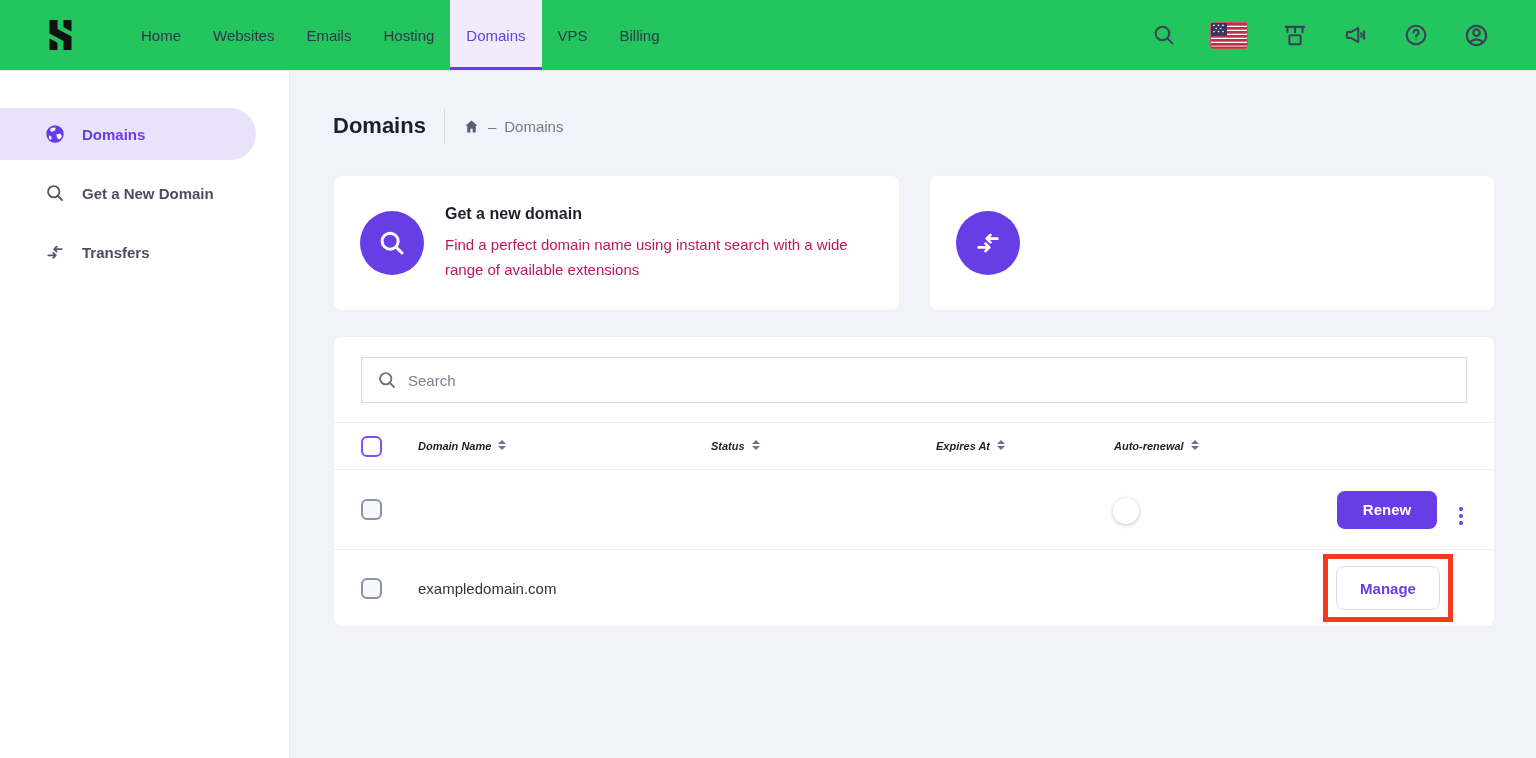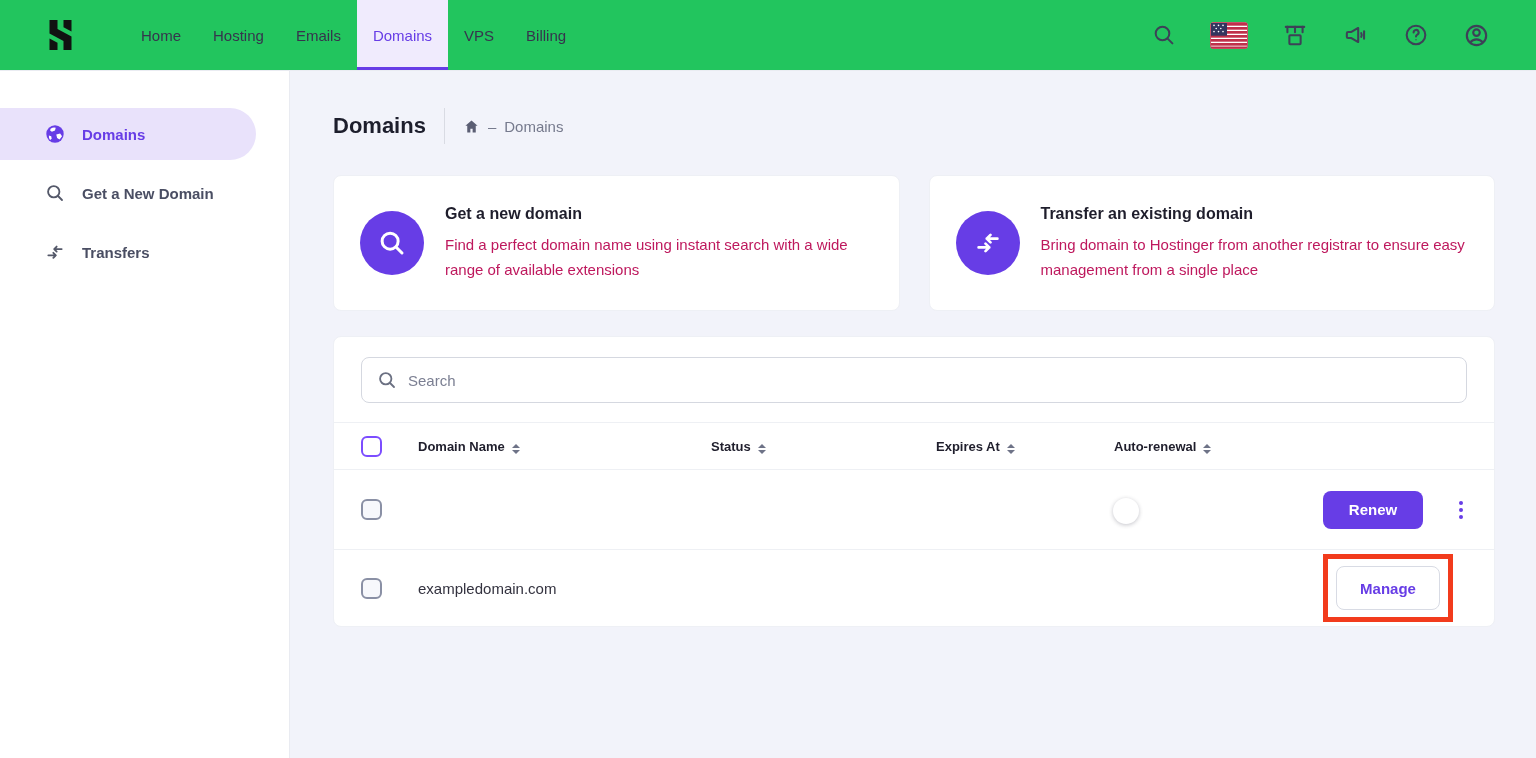--- a/index.html
+++ b/index.html
@@ -33,42 +33,42 @@
 
   
   .cards { display:flex; gap:29px; margin-bottom:25px; }
   .card { flex:1; background:#fff; border:1px solid #eef0f5; border-radius:8px; height:136px; display:flex; align-items:center; padding:0 26px; cursor:pointer; }
   .card-circle { width:64px; height:64px; border-radius:50%; background:#673de6; display:flex; align-items:center; justify-content:center; flex:none; margin-right:21px; }
   .card-title { font-size:16px; font-weight:700; color:#1f1e2c; margin-bottom:9px; }
   .card-desc { font-size:15px; color:#be185d; line-height:25px; max-width:430px; }
 
   
   .table-card { background:#fff; border:1px solid #eef0f5; border-radius:8px; padding-top:20px; }
-  .search-wrap { margin:0 27px 19px 27px; height:46px; border:1px solid #d5d8e0; border-radius:8px; display:flex; align-items:center; padding:0 15px; gap:11px; background:#fff; }
+  .search-wrap { margin:0 27px 19px 27px; height:46px; border:1px solid #d5d8e0; border-radius:0; display:flex; align-items:center; padding:0 15px; gap:11px; background:#fff; }
   .search-wrap input { border:none; outline:none; font-size:15px; color:#36344d; flex:1; font-family:inherit; background:transparent; }
   .search-wrap input::placeholder { color:#7b7f92; }
 
   .tgrid { display:grid; grid-template-columns:57px 293px 225px 178px 133px 220px; align-items:center; padding:0 27px; }
   .thead { height:48px; border-top:1px solid #eef0f4; border-bottom:1px solid #eef0f4; }
-  .th { display:flex; align-items:flex-end; font-size:13px; font-weight:700; color:#1f1e2c; cursor:pointer; }
+  .th { display:flex; align-items:flex-start; font-size:11px; font-weight:700; color:#1f1e2c; cursor:pointer;font-style:italic; }
   .sort { display:inline-flex; flex-direction:column; gap:2px; margin-left:7px; }
   .sort i { width:0; height:0; border-left:4px solid transparent; border-right:4px solid transparent; }
   .sort .up { border-bottom:4px solid #6e7387; }
   .sort .down { border-top:4px solid #6e7387; }
 
   .trow { height:80px; border-bottom:1px solid #eef0f4; font-size:15px; color:#33323f; }
   .trow.last { height:76px; border-bottom:none; }
 
   .checkbox { width:21px; height:21px; border:2px solid #8a90a5; border-radius:6px; background:#f7f8fc; cursor:pointer; display:inline-block; }
   .checkbox.header { border-color:#7c4dff; background:#fff; }
 
   .toggle { width:40px; height:20px; border-radius:10px; background:#ccd0da; position:relative; cursor:pointer; margin-left:2px; }
   .toggle .knob { position:absolute; left:-3px; top:-3px; width:26px; height:26px; border-radius:50%; background:#fff; box-shadow:0 1px 4px rgba(40,40,60,.28); }
 
-  .actions { display:flex; align-items:center; justify-content:flex-end; gap:32px; }
+  .actions { display:flex; align-items:flex-end; justify-content:flex-end; gap:18px; }
   .btn-renew { width:100px; height:38px; background:#673de6; color:#fff; border:none; border-radius:8px; font-size:15px; font-weight:700; font-family:inherit; cursor:pointer; }
   .kebab { display:flex; flex-direction:column; gap:3px; padding:4px; cursor:pointer; }
   .kebab i { width:4px; height:4px; border-radius:50%; background:#673de6; }
 
   .hl-box { border:5px solid #f23b1c; padding:7px 8px; margin-right:14px; }
   .btn-manage { min-width:104px; height:44px; background:#fff; border:1px solid #d8dbe4; border-radius:8px; color:#673de6; font-size:15px; font-weight:700; font-family:inherit; cursor:pointer; padding:0 6px; }
 
   svg { display:block; }
 </style>
 </head>
@@ -78,22 +78,23 @@
   <div class="logo">
     <svg width="33" height="34" viewBox="0 0 32 34">
       <path fill="#111" d="M5 2 L13 2 L13 11 L27 18.5 L27 32 L19 32 L19 23 L5 15.5 Z"></path>
       <path fill="#111" d="M19 2 L27 2 L27 13.5 L19 9.2 Z"></path>
       <path fill="#111" d="M5 20.5 L13 24.8 L13 32 L5 32 Z"></path>
     </svg>
   </div>
 
   <nav class="nav">
     <div class="nav-item">Home</div>
+    <div class="nav-item">Websites</div>
+    <div class="nav-item">Emails</div>
     <div class="nav-item">Hosting</div>
-    <div class="nav-item">Emails</div>
     <div class="nav-item active">Domains</div>
     <div class="nav-item">VPS</div>
     <div class="nav-item">Billing</div>
   </nav>
 
   <div class="top-icons">
     <span class="ticon">
       <svg width="24" height="24" viewBox="0 0 24 24" fill="none" stroke="currentColor" stroke-width="2" stroke-linecap="round">
         <circle cx="10.5" cy="10.5" r="6.8"></circle>
           <line x1="15.6" y1="15.6" x2="20.4" y2="20.4"></line>
@@ -217,24 +218,20 @@
         </div>
       </div>
 
       <div class="card">
         <div class="card-circle">
           <svg width="30" height="30" viewBox="0 0 24 24" fill="none" stroke="#fff" stroke-width="2.2" stroke-linecap="round" stroke-linejoin="round">
             <path d="M4.5 15.5 h8.5 M10 12.5 l3 3 -3 3"></path>
             <path d="M19.5 8.5 h-8.5 M14 5.5 l-3 3 3 3"></path>
           </svg>
         </div>
-        <div>
-          <div class="card-title">Transfer an existing domain</div>
-          <div class="card-desc">Bring domain to Hostinger from another registrar to ensure easy management from a single place</div>
-        </div>
       </div>
     </div>
 
     <section class="table-card">
 
       <div class="search-wrap">
         <svg width="20" height="20" viewBox="0 0 24 24" fill="none" stroke="#6b7082" stroke-width="2.2" stroke-linecap="round">
           <circle cx="10.5" cy="10.5" r="6.8"></circle>
             <line x1="15.6" y1="15.6" x2="20.4" y2="20.4"></line>
         </svg>

